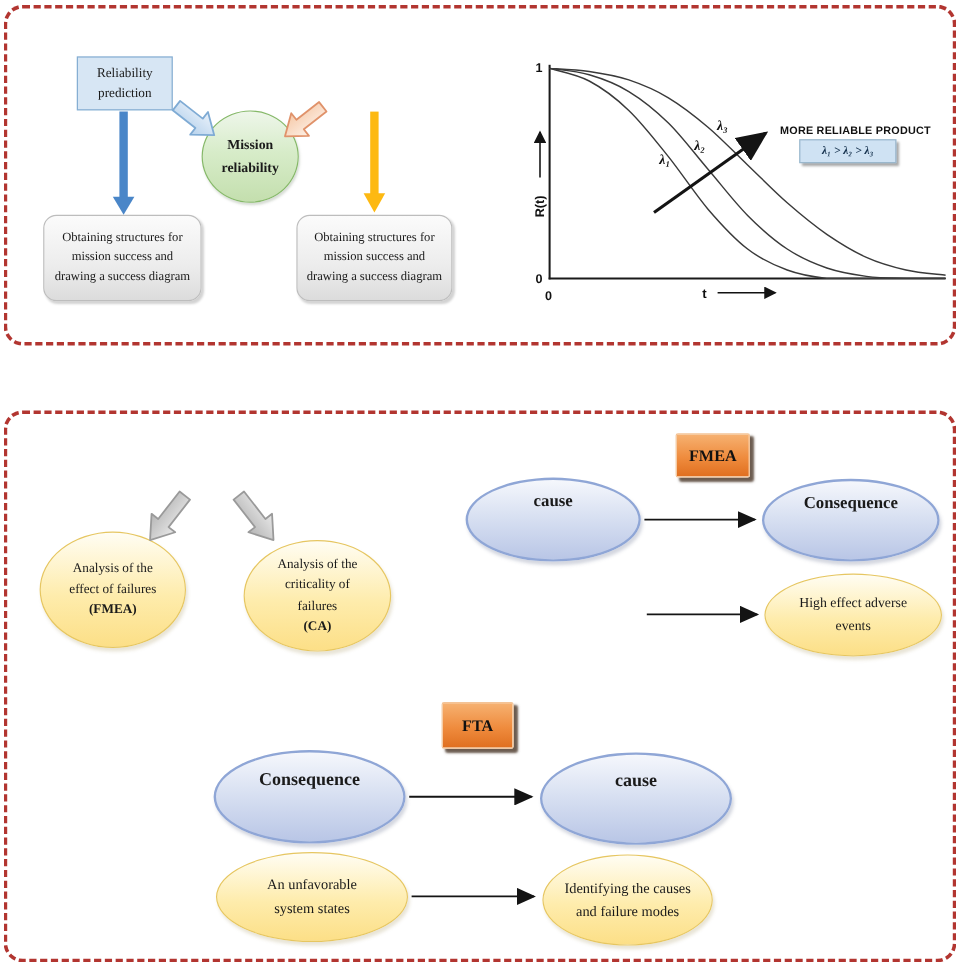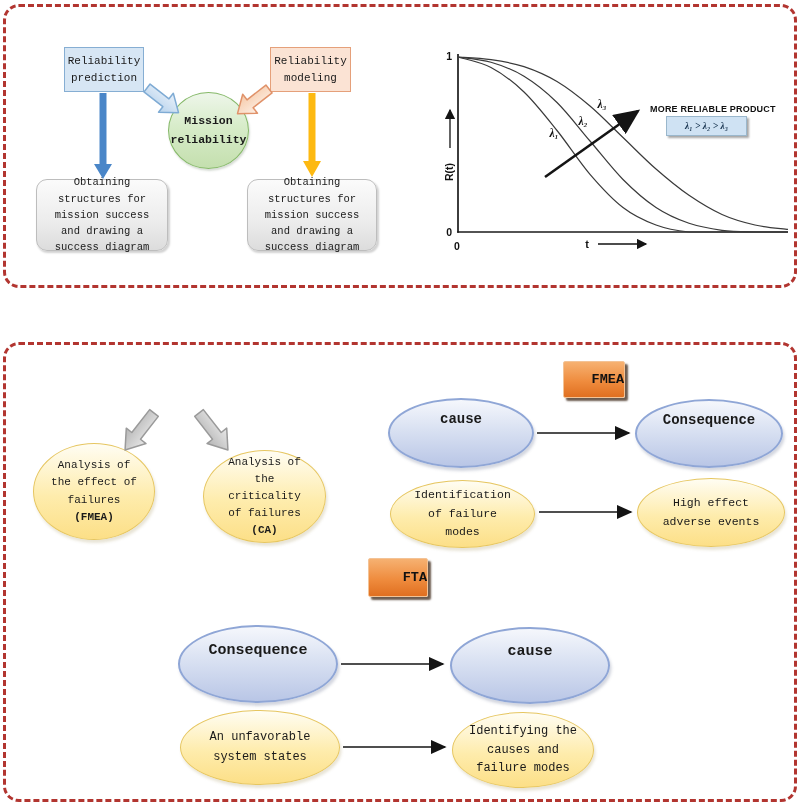--- a/index.html
+++ b/index.html
@@ -3,21 +3,21 @@
 <meta charset="utf-8">
 <style>
   html,body{margin:0;padding:0;background:#ffffff;}
   #canvas{position:relative;width:800px;height:804px;background:#ffffff;overflow:hidden;
           font-family:"Liberation Serif","DejaVu Serif",serif;color:#1a1a1a;}
   .panel{position:absolute;border:3px dashed #b23530;border-radius:16px;background:#ffffff;box-sizing:border-box;}
   #panel1{left:3px;top:4px;width:794px;height:284px;}
   #panel2{left:3px;top:342px;width:794px;height:460px;}
 
   .abs{position:absolute;box-sizing:border-box;display:flex;align-items:center;justify-content:center;
-       text-align:center;z-index:2;font-family:Liberation Mono, monospace;}
+       text-align:center;z-index:2;}
 
   .flowbox{border:1.4px solid;font-size:11px;line-height:1.5;}
   .flowbox.blue{background:#d7e6f4;border-color:#86aed3;}
   .flowbox.orange{background:#fbe3d4;border-color:#e5a07a;}
 
   .circle{border-radius:50%;border:1.6px solid #85b868;
           background:linear-gradient(180deg,#eef6ea 0%,#d7ecc9 45%,#c4dfae 100%);
           font-weight:bold;font-size:11.5px;line-height:1.6;box-shadow:1px 2px 2px rgba(100,120,90,.25);}
 
   .outcome{border-radius:11px;border:1px solid #bdbdbd;
@@ -33,21 +33,21 @@
         box-shadow:1.5px 3px 3px rgba(150,130,70,.22);}
   .ellipse.peach{border:1.5px solid #eab28a;
         background:linear-gradient(180deg,#fdf8f3 0%,#f8d0b0 50%,#f2b488 100%);
         box-shadow:1.5px 3px 3px rgba(160,110,70,.25);}
 
   .bold-label{font-weight:bold;}
   .lift{padding-bottom:28px;}
   .hdrbox{background:linear-gradient(180deg,#f6b171 0%,#ef8c3e 55%,#e06f20 100%);
           border:1px solid #f3c396;border-radius:2px;
           box-shadow:3px 3px 2px rgba(70,50,35,.8);
-          font-weight:bold;font-size:13.5px;color:#111;justify-content:flex-end;}
+          font-weight:bold;font-size:13.5px;color:#111;}
 
   .rel-box{background:#cfe2f3;border:1px solid #9ab7cc;box-shadow:2px 2px 2px rgba(0,0,0,.35);
            font-style:italic;font-weight:bold;font-size:9.5px;color:#17334f;
            font-family:Liberation Serif, serif;}
 
   .ml{display:block;}
   svg#overlay{position:absolute;left:0;top:0;z-index:5;pointer-events:none;}
   .sans{font-family:"Liberation Sans","DejaVu Sans",sans-serif;}
 </style>
 </head>
@@ -55,23 +55,20 @@
 
 <div id="canvas">
 
   <div class="panel" id="panel1"></div>
   <div class="panel" id="panel2"></div>
 
   <div class="abs flowbox blue" style="left:64px;top:47px;width:80px;height:45px;">
     <span>Reliability prediction</span>
   </div>
 
-  <div class="abs flowbox orange" style="left:270px;top:47px;width:81px;height:45px;">
-    <span>Reliability modeling</span>
-  </div>
 
   <div class="abs circle" style="left:168px;top:92px;width:81px;height:77px;">
     <span>Mission reliability</span>
   </div>
 
   <div class="abs outcome" style="left:36px;top:179px;width:132px;height:72px;">
     <span>Obtaining structures for mission success and drawing a success diagram</span>
   </div>
 
   <div class="abs outcome" style="left:247px;top:179px;width:130px;height:72px;">
@@ -98,29 +95,26 @@
   </div>
 
   <div class="abs ellipse blue lift" style="left:388px;top:398px;width:146px;height:70px;font-size:14px;">
     <span class="bold-label">cause</span>
   </div>
 
   <div class="abs ellipse blue lift" style="left:635px;top:399px;width:148px;height:69px;font-size:14px;">
     <span class="bold-label">Consequence</span>
   </div>
 
-  <div class="abs ellipse yellow" style="left:390px;top:480px;width:145px;height:68px;font-size:11.5px;line-height:1.6;">
-    <span style="width:110px;">Identification of failure modes</span>
-  </div>
 
   <div class="abs ellipse yellow" style="left:637px;top:478px;width:148px;height:69px;font-size:11.5px;line-height:1.6;">
     <span style="width:100px;">High effect adverse events</span>
   </div>
 
-  <div class="abs hdrbox" style="left:368px;top:558px;width:60px;height:39px;">
+  <div class="abs hdrbox" style="left:368px;top:585px;width:60px;height:39px;">
     <span>FTA</span>
   </div>
 
   <div class="abs ellipse blue lift" style="left:178px;top:625px;width:160px;height:78px;font-size:15px;">
     <span class="bold-label">Consequence</span>
   </div>
 
   <div class="abs ellipse blue lift" style="left:450px;top:627px;width:160px;height:77px;font-size:15px;">
     <span class="bold-label">cause</span>
   </div>

